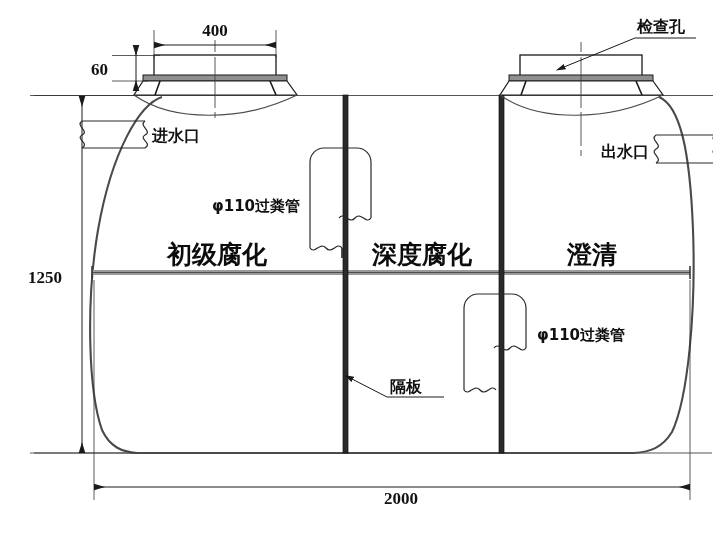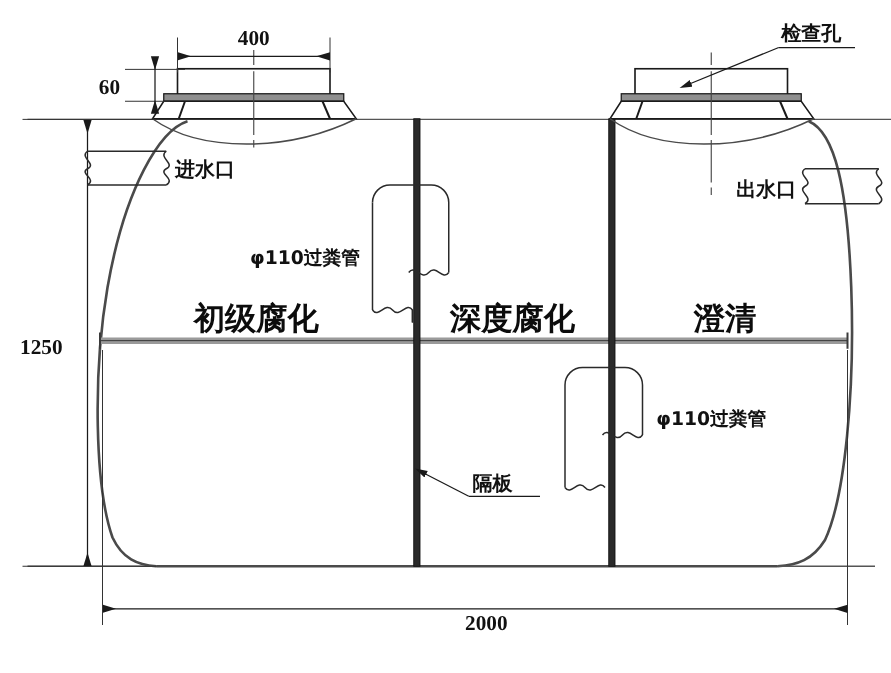--- a/index.html
+++ b/index.html
@@ -1,21 +1,21 @@
 <!DOCTYPE html>
 <html><head>
 <meta charset="utf-8">
 <style>
   html,body{margin:0;padding:0;background:#ffffff;}
   body{
     width:713px;height:538px;overflow:hidden;
     font-family:"DejaVu Sans","Liberation Sans",sans-serif;
     position:relative;
   }
-  #stage{position:absolute;left:0;top:0;width:566px;height:538px;}
+  #stage{position:absolute;left:12px;top:0;width:566px;height:538px;}
   svg{display:block;}
   .dimtext{
     font-family:"Liberation Serif","DejaVu Serif",serif;
     font-size:17px;font-weight:700;fill:#111;
   }
   .cntext{
     font-family:"DejaVu Sans","Liberation Sans",sans-serif;
     font-size:16px;font-weight:700;fill:#111;
   }
   .chamber{

